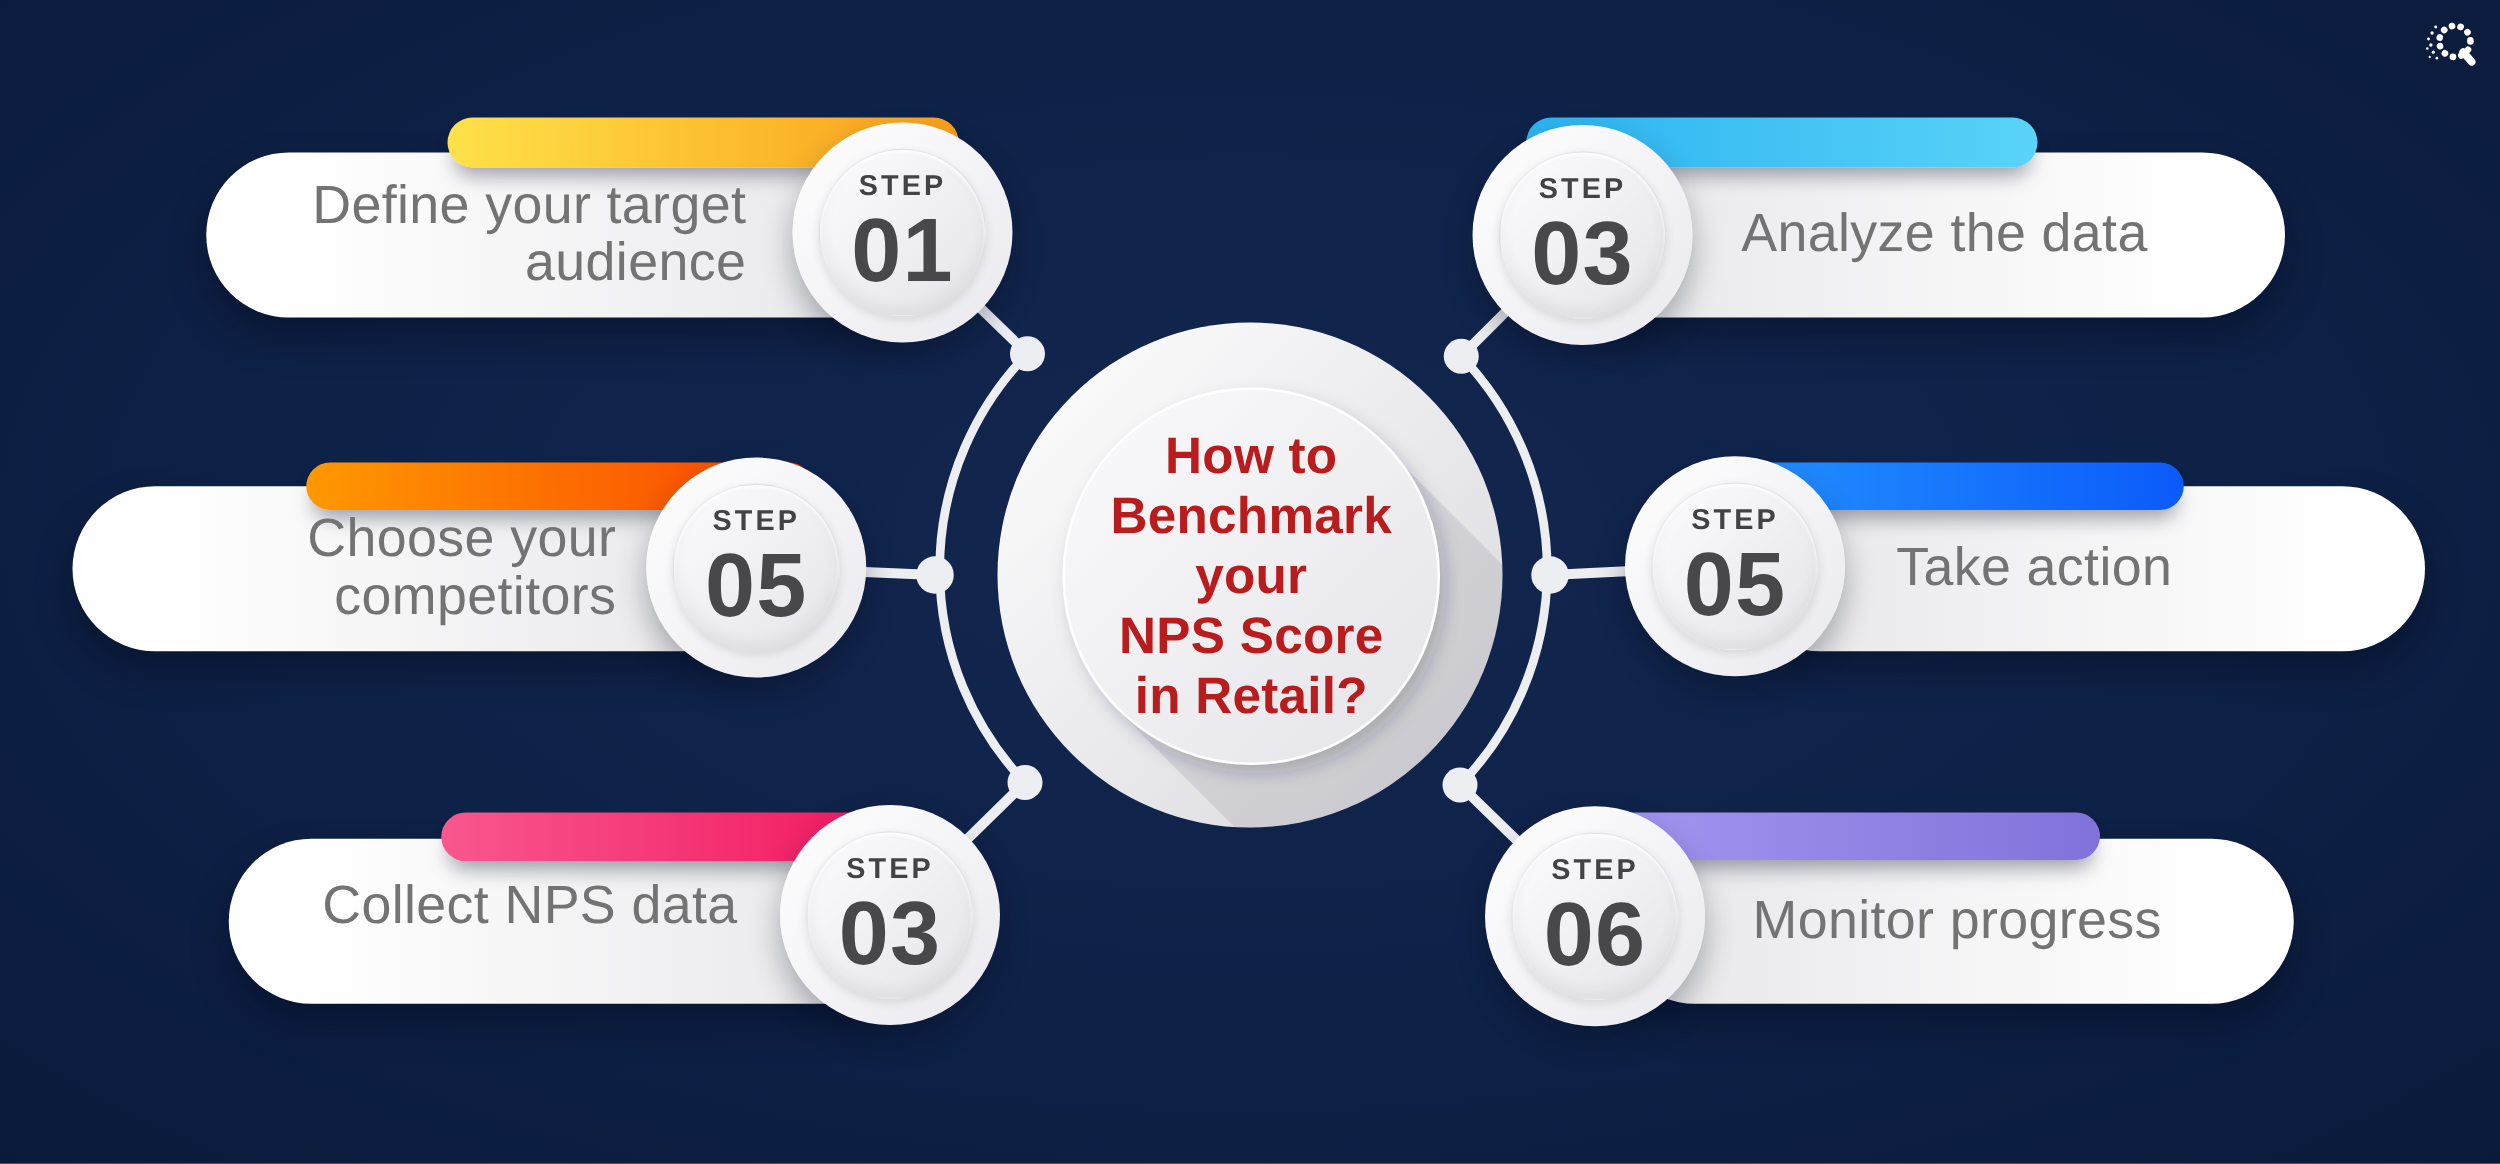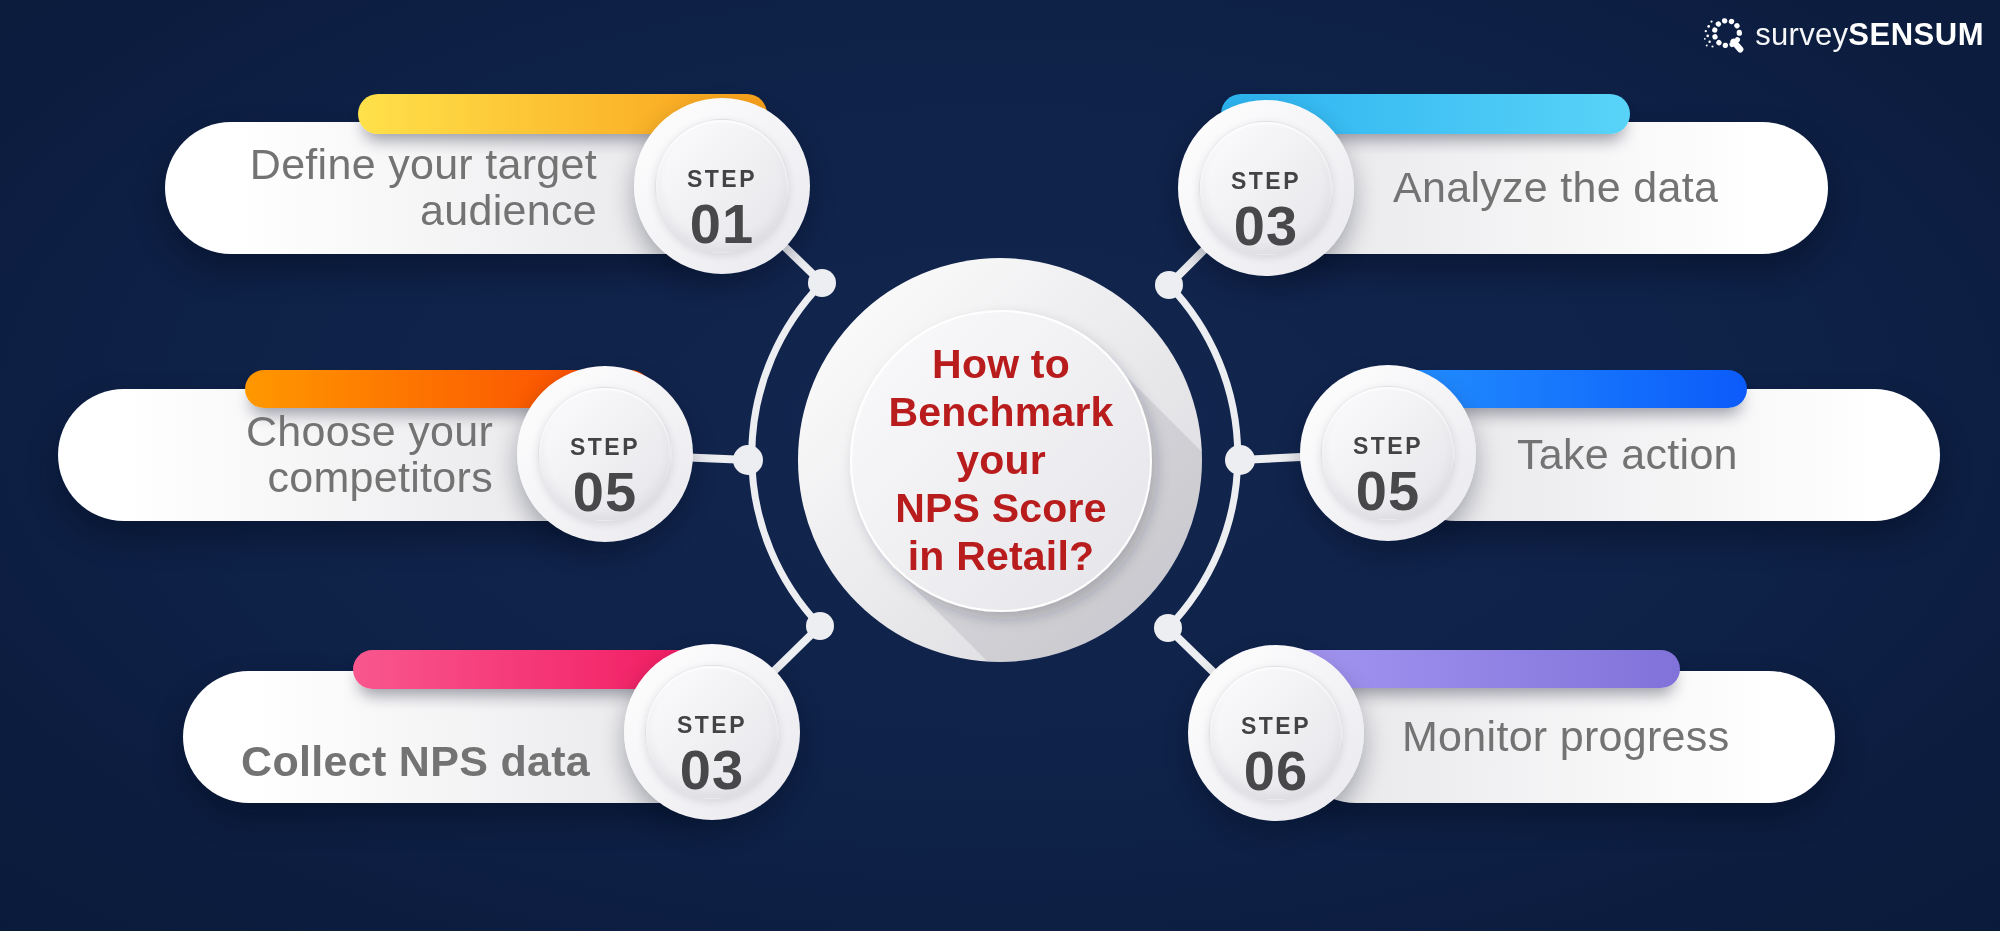--- a/index.html
+++ b/index.html
@@ -35,24 +35,24 @@
   .step-circle{
     width:176px;height:176px;border-radius:50%;z-index:5;
     background:linear-gradient(135deg,#ffffff 0%,#f3f3f6 55%,#e9e9ee 100%);
     box-shadow:0 12px 24px rgba(4,9,28,.30);
   }
   .step-circle .inner{
     position:absolute;left:21px;top:21px;right:21px;bottom:21px;border-radius:50%;
     background:linear-gradient(135deg,#fdfdfe 0%,#efeff2 55%,#e5e5ea 100%);
     border:1px solid rgba(120,120,140,.10);
     box-shadow:inset 0 2px 3px rgba(255,255,255,.95), inset 0 -5px 12px rgba(40,40,60,.07), 0 3px 8px rgba(30,30,50,.12);
-    display:flex;flex-direction:column;align-items:center;justify-content:flex-end;
+    display:flex;flex-direction:column;align-items:center;justify-content:center;
   }
   .step-label{font-size:23px;font-weight:700;letter-spacing:2.5px;color:#434346;}
-  .step-number{font-size:56px;font-weight:700;color:#48484b;line-height:1;margin-top:3px;letter-spacing:1px;}
+  .step-number{font-size:72px;font-weight:700;color:#48484b;line-height:1;margin-top:3px;letter-spacing:1px;}
   
   #center-title{
     left:858px;top:330px;width:286px;height:262px;z-index:2;
     display:flex;align-items:center;justify-content:center;text-align:center;
     font-size:41px;font-weight:700;color:#b91c1c;line-height:1.17;
     white-space:pre-line;letter-spacing:.2px;
   }
   
   #logo{right:16px;top:12px;z-index:6;display:flex;align-items:center;gap:8px;}
   #logo .logo-text{font-size:31px;color:#ffffff;letter-spacing:.3px;}
@@ -133,21 +133,21 @@
 competitors</div>
 <div class="abs step-circle" style="left:517px;top:366px;">
   <div class="inner">
     <div class="step-label">STEP</div>
     <div class="step-number">05</div>
   </div>
 </div>
 
 <div class="abs pill left" style="left:183px;top:671px;width:552px;height:132px;"></div>
 <div class="abs bar" style="left: 353px; top: 650px; width: 404px; height: 39px; background: linear-gradient(90deg, rgb(249, 87, 142), rgb(240, 16, 90));"></div>
-<div class="abs card-text align-right" style="left:200px;top:696px;width:390px;height:132px;font-weight:bold;">Collect NPS data</div>
+<div class="abs card-text align-right" style="left:200px;top:659px;width:390px;height:132px;">Collect NPS data</div>
 <div class="abs step-circle" style="left:624px;top:644px;">
   <div class="inner">
     <div class="step-label">STEP</div>
     <div class="step-number">03</div>
   </div>
 </div>
 
 <div class="abs pill right" style="left:1245px;top:122px;width:583px;height:132px;"></div>
 <div class="abs bar" style="left: 1221px; top: 94px; width: 409px; height: 40px; background: linear-gradient(90deg, rgb(44, 179, 240), rgb(89, 211, 248));"></div>
 <div class="abs card-text align-left" style="left:1393px;top:122px;width:397px;height:132px;">Analyze the data</div>
@@ -186,16 +186,13 @@
       <circle cx="8" cy="14" r="1.4"></circle>
         <circle cx="5" cy="19" r="1.2"></circle>
       <circle cx="7" cy="24" r="1.4"></circle>
         <circle cx="4" cy="27" r="1.0"></circle>
       <circle cx="9" cy="30" r="1.3"></circle>
         <circle cx="6" cy="34" r="1.0"></circle>
       <circle cx="11" cy="9" r="1.2"></circle>
         <circle cx="12" cy="35" r="1.1"></circle>
     </g>
   </svg>
-  <div class="logo-text">
-    <span class="light">survey</span><span class="bold">SENSUM</span>
-  </div>
 </div>
 
 </body></html>

